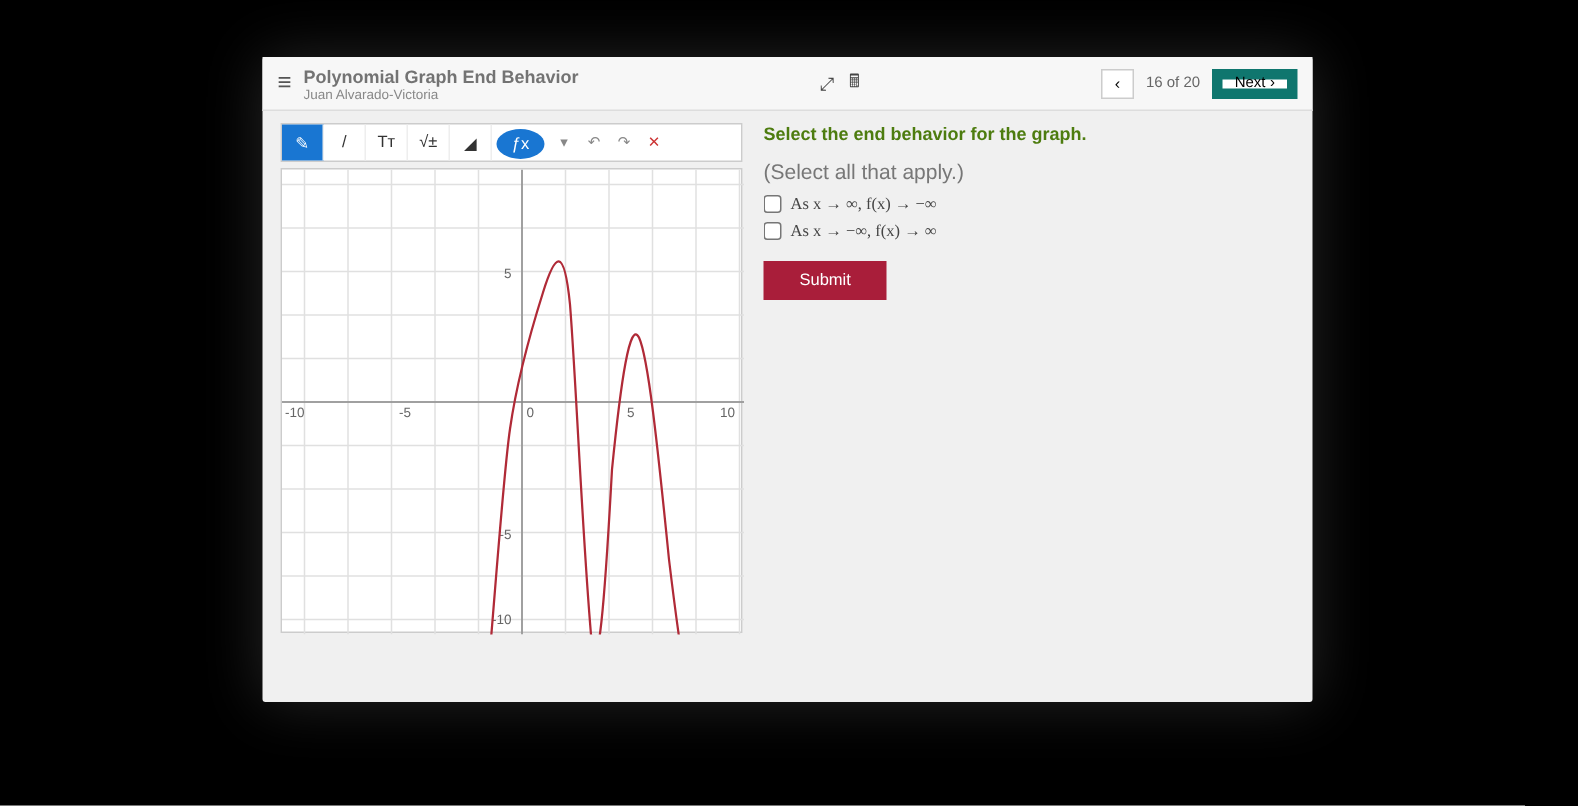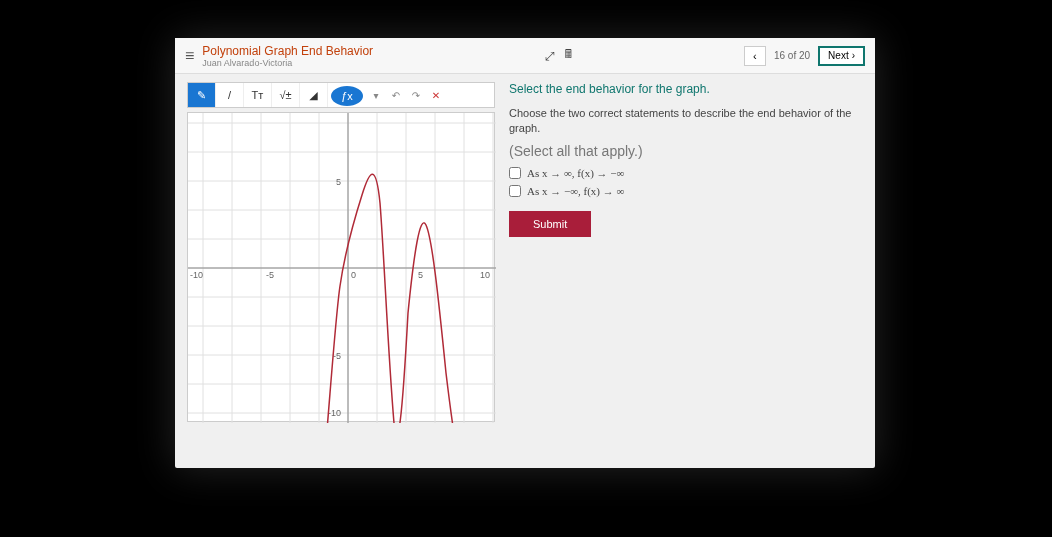--- a/index.html
+++ b/index.html
@@ -1,42 +1,42 @@
 <!DOCTYPE html>
 <html><head>
 <meta charset="utf-8">
 <style>
 *{box-sizing:border-box;margin:0;padding:0;font-family:Arial,Helvetica,sans-serif}
 body{background:#000;width:1052px;height:537px;overflow:hidden;position:relative}
 .screen{position:absolute;left:175px;top:38px;width:700px;height:430px;background:#f0f0f0;box-shadow:0 0 40px rgba(255,255,255,.15);border-radius:2px}
 .header{height:36px;display:flex;align-items:center;padding:0 10px;border-bottom:1px solid #ddd;background:#f7f7f7}
 .hamburger{font-size:16px;color:#555;cursor:pointer;margin-right:8px}
 .titleblock{flex:0 0 auto}
-.title{font-size:12px;font-weight:normal;color:#c2410c}
+.title{font-size:12px;font-weight:bold;color:#737373}
 .subtitle{font-size:9px;color:#888}
 .header-center{flex:1;display:flex;justify-content:center;gap:10px;align-items:center}
 .hicon{font-size:12px;color:#444}
 .header-right{display:flex;align-items:center;gap:8px}
 .prevbtn{width:22px;height:20px;border:1px solid #ccc;background:#fff;font-size:11px;display:flex;align-items:center;justify-content:center;cursor:pointer}
 .counter{font-size:10px;color:#666}
-.nextbtn{height:20px;padding:0 8px;border:2px solid #0f766e;background:#fff;font-size:10px;display:flex;align-items:center;gap:3px;cursor:pointer}
+.nextbtn{height:20px;padding:0 8px;border:7px solid #0f766e;background:#fff;font-size:10px;display:flex;align-items:center;gap:3px;cursor:pointer}
 .body{display:flex;padding:8px 12px;gap:14px}
 .leftcol{width:308px}
 .toolbar{height:26px;display:flex;border:1px solid #ccc;background:#fff;margin-bottom:4px}
 .tbtn{flex:0 0 auto;width:28px;display:flex;align-items:center;justify-content:center;font-size:11px;color:#333;border-right:1px solid #eee;cursor:pointer}
 .tbtn.active{background:#1976d2;color:#fff}
 .tbtn.circle{background:#1976d2;color:#fff;border-radius:50%;width:32px;height:20px;margin:3px;border:none}
 .tbtn.small{font-size:10px;color:#888;width:20px;border:none}
 .graph{width:308px;height:310px;background:#fff;border:1px solid #ccc;position:relative}
 .grid line{stroke:#e0e0e0;stroke-width:1}
 .axis{stroke:#888;stroke-width:1}
 .curve{stroke:#b02a37;stroke-width:1.5;fill:none}
 .glabel{font-size:9px;fill:#666}
 .rightcol{flex:1;padding-top:0}
-.instruction{font-size:12px;color:#0f766e;margin-bottom:10px;font-weight:400}
+.instruction{font-size:12px;color:#4d7c0f;margin-bottom:10px;font-weight:700}
 .prompt{font-size:11px;color:#444;margin-bottom:6px;line-height:1.4}
 .hint{font-size:14px;color:#777;margin-bottom:8px}
 .opts{display:flex;flex-direction:column;gap:6px;margin-bottom:14px}
 .opt{display:flex;align-items:flex-start;gap:6px;font-size:11px;color:#444}
 .opt input{width:12px;height:12px;cursor:pointer}
 .submit{background:#a91e3a;color:#fff;border:none;padding:7px 24px;font-size:11px;cursor:pointer}
 .inf{font-family:serif}
 </style>
 </head>
 <body>
@@ -113,21 +113,20 @@
           <text class="glabel" x="148" y="72">5</text>
           <text class="glabel" x="145" y="246">-5</text>
           <text class="glabel" x="140" y="303">-10</text>
           <path class="curve" d="M 138 329 C 143 270, 148 200, 152 173 C 156 145, 162 120, 174 82 C 182 56, 188 50, 192 90 C 196 140, 200 240, 206 310 C 210 340, 214 310, 220 200 C 226 140, 232 100, 238 112 C 244 125, 250 180, 258 260 C 264 310, 270 350, 276 380"></path>
         </svg>
       </div>
     </div>
 
     <div class="rightcol">
       <div class="instruction">Select the end behavior for the graph.</div>
-      <div class="prompt">Choose the two correct statements to describe the end behavior of the graph.</div>
       <div class="hint">(Select all that apply.)</div>
       <div class="opts">
         <label class="opt">
           <input type="checkbox" style="">
           <span class="inf">As x → ∞, f(x) → −∞</span>
         </label>
         <label class="opt">
           <input type="checkbox" style="">
           <span class="inf">As x → −∞, f(x) → ∞</span>
         </label>

